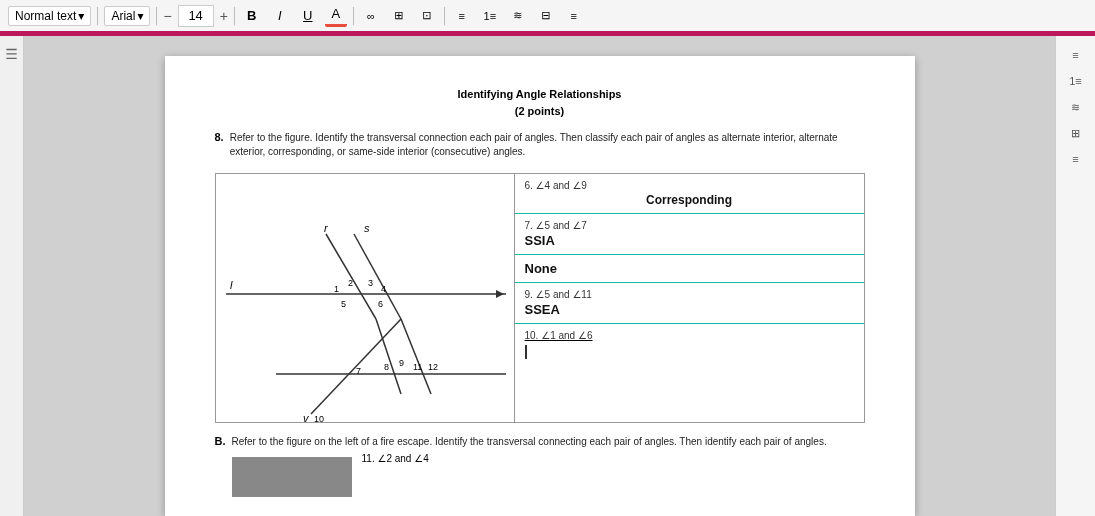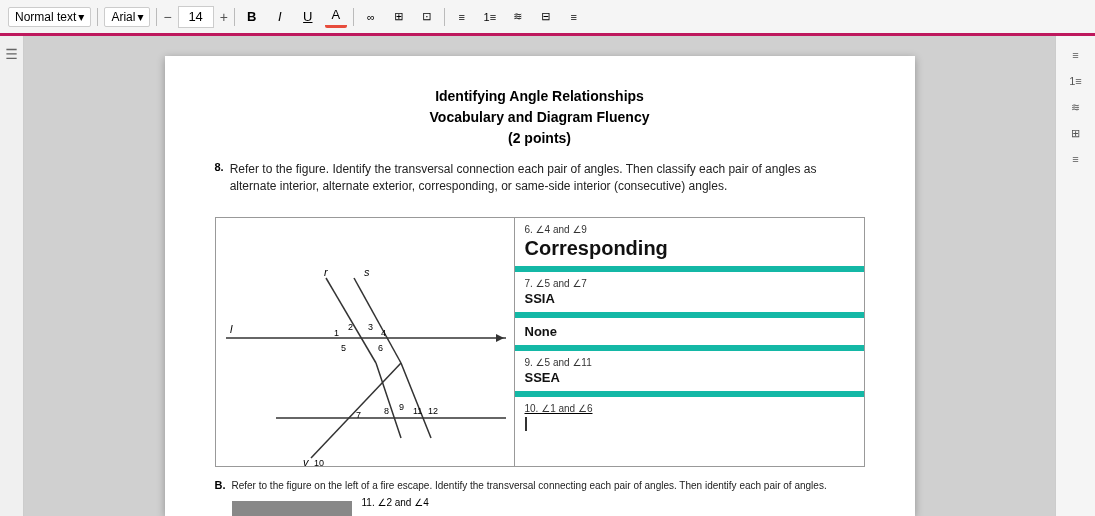--- a/index.html
+++ b/index.html
@@ -10,21 +10,21 @@
       font-family: Arial, sans-serif;
       overflow: hidden;
       display: flex;
       flex-direction: column;
     }
 
     
     .toolbar {
       height: 36px;
       background: #f5f5f5;
-      border-bottom: 3px solid #be185d;
+      border-bottom: 5px solid #be185d;
       display: flex;
       align-items: center;
       padding: 0 8px;
       gap: 6px;
       flex-shrink: 0;
     }
     .toolbar-sep {
       width: 1px;
       height: 18px;
       background: #bbb;
@@ -98,36 +98,36 @@
     .page {
       background: white;
       width: 750px;
       min-height: 460px;
       padding: 30px 50px;
       box-shadow: 0 2px 8px rgba(0,0,0,0.3);
     }
 
     .page-title {
       text-align: center;
-      font-size: 14px;
+      font-size: 11px;
       font-weight: bold;
       margin-bottom: 12px;
       line-height: 1.5;
     }
 
     .section-label {
       font-size: 11px;
       font-weight: bold;
       margin-bottom: 4px;
     }
 
     .question-text {
-      font-size: 12px;
+      font-size: 10px;
       line-height: 1.4;
-      margin-bottom: 16px;
+      margin-bottom: 8px;
       color: #222;
     }
 
     
     .content-row {
       display: flex;
       gap: 0;
     }
 
     .diagram-col {
@@ -144,39 +144,40 @@
     
     .diagram-container {
       border: 1px solid #999;
       height: 250px;
       position: relative;
       background: white;
     }
 
     
     .answer-row {
-      border-bottom: 6px solid #14b8a6;
+      border-bottom: 1px solid #14b8a6;
       padding: 6px 10px;
     }
     .answer-row:last-child {
       border-bottom: none;
       text-decoration: underline;
     }
     .answer-question {
       font-size: 10px;
       color: #333;
       margin-bottom: 2px;
     }
     .answer-value {
       font-size: 13px;
       font-weight: bold;
       color: #111;
     }
     .answer-value.corresponding {
-      font-size: 20px;
+      font-size: 12px;
+      text-align: center;
     }
     .answer-value.underline {
     }
 
     
     .section-b {
       margin-top: 16px;
       font-size: 10px;
     }
     .section-b-text {
@@ -270,21 +271,20 @@
 
   <div class="sidebar-toggle">
     <span style="font-size:14px;color:#666;">☰</span>
   </div>
 
   <div class="document-area">
     <div class="page">
 
       <div class="page-title">
         <div>Identifying Angle Relationships</div>
-        <div>Vocabulary and Diagram Fluency</div>
         <div>(2 points)</div>
       </div>
 
       <div style="display:flex; gap:6px; margin-bottom:6px;">
         <span class="section-label">8.</span>
         <p class="question-text">Refer to the figure. Identify the transversal connection each pair of angles. Then classify each pair of angles as alternate interior, alternate exterior, corresponding, or same-side interior (consecutive) angles.</p>
       </div>
 
       <div class="content-row">
 

